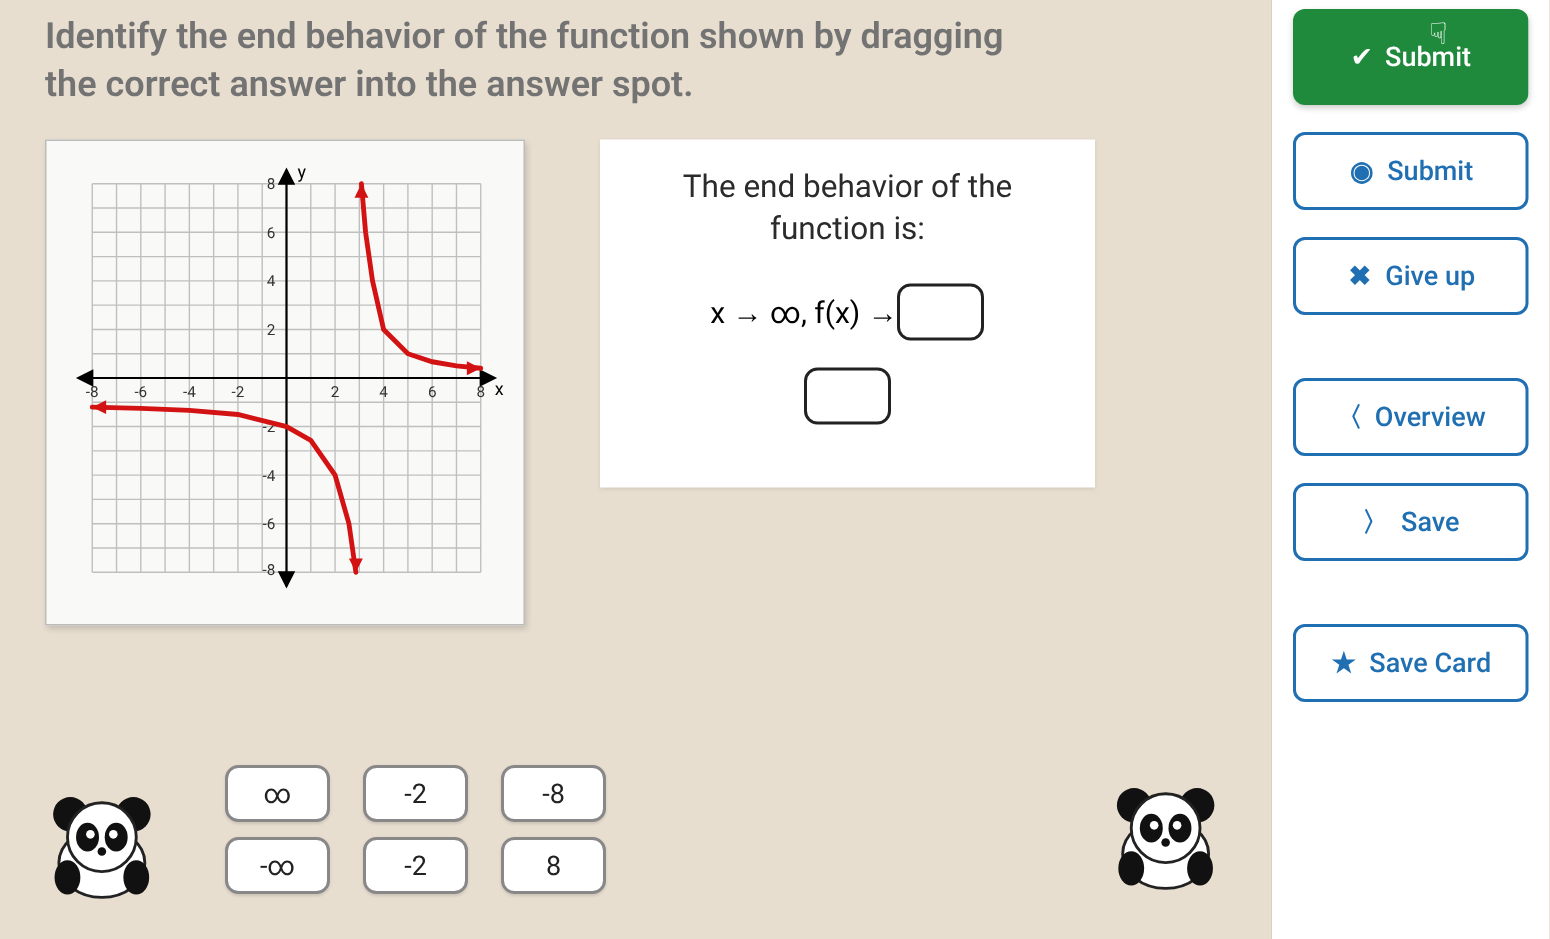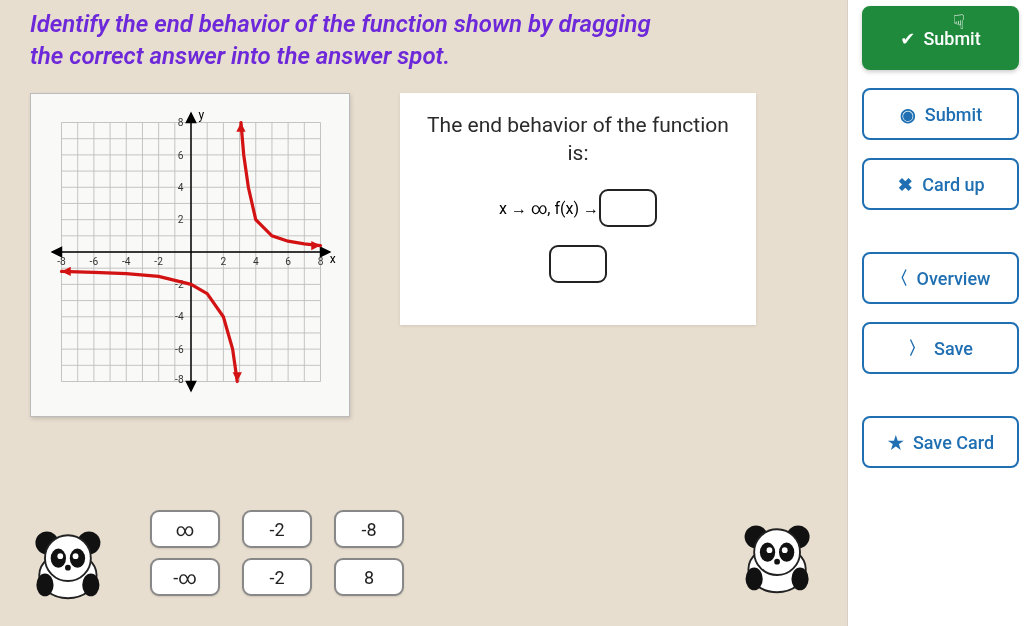--- a/index.html
+++ b/index.html
@@ -12,58 +12,57 @@
     display: flex;
   }
   .main {
     flex: 1;
     padding: 8px 20px 10px 30px;
     position: relative;
   }
   .prompt {
     font-size: 24px;
     font-weight: 600;
-    font-style: italic;
-    color: #6d28d9;
+    color: #737373;
     line-height: 1.35;
     margin-bottom: 20px;
     max-width: 640px;
   }
   .content-row {
     display: flex;
     gap: 50px;
     align-items: flex-start;
   }
   .graph-box {
     background: #f9f9f7;
     border: 1px solid #bbb;
     padding: 10px 12px 16px 12px;
     box-shadow: 1px 2px 4px rgba(0,0,0,.15);
     width: 320px;
   }
   .graph-box svg { display: block; }
   .answer-panel {
     background: #ffffff;
     padding: 18px 22px 24px;
-    width: 356px;
+    width: 330px;
     box-shadow: 0 1px 3px rgba(0,0,0,.1);
   }
   .answer-title {
     text-align: center;
     font-size: 21px;
     color: #2b2b2b;
     line-height: 1.35;
     margin-bottom: 22px;
   }
   .eq-row {
     display: flex;
     align-items: center;
     justify-content: center;
     margin-bottom: 18px;
-    font-size: 16px;
+    font-size: 20px;
   }
   .drop-slot {
     width: 58px;
     height: 38px;
     border: 2.5px solid #222;
     border-radius: 9px;
     background: #fff;
   }
   .tiles-area {
     position: absolute;
@@ -292,21 +291,21 @@
     <span class="cursor">☟</span>
   </div>
 
   <div class="btn btn-outline record">
     <span class="ico">◉</span>
     <span>Submit</span>
   </div>
 
   <div class="btn btn-outline give">
     <span class="ico">✖</span>
-    <span>Card up</span>
+    <span>Give up</span>
   </div>
 
   <div class="spacer"></div>
 
   <div class="btn btn-outline prev">
     <span class="ico">〈</span>
     <span>Overview</span>
   </div>
 
   <div class="btn btn-outline skip">

